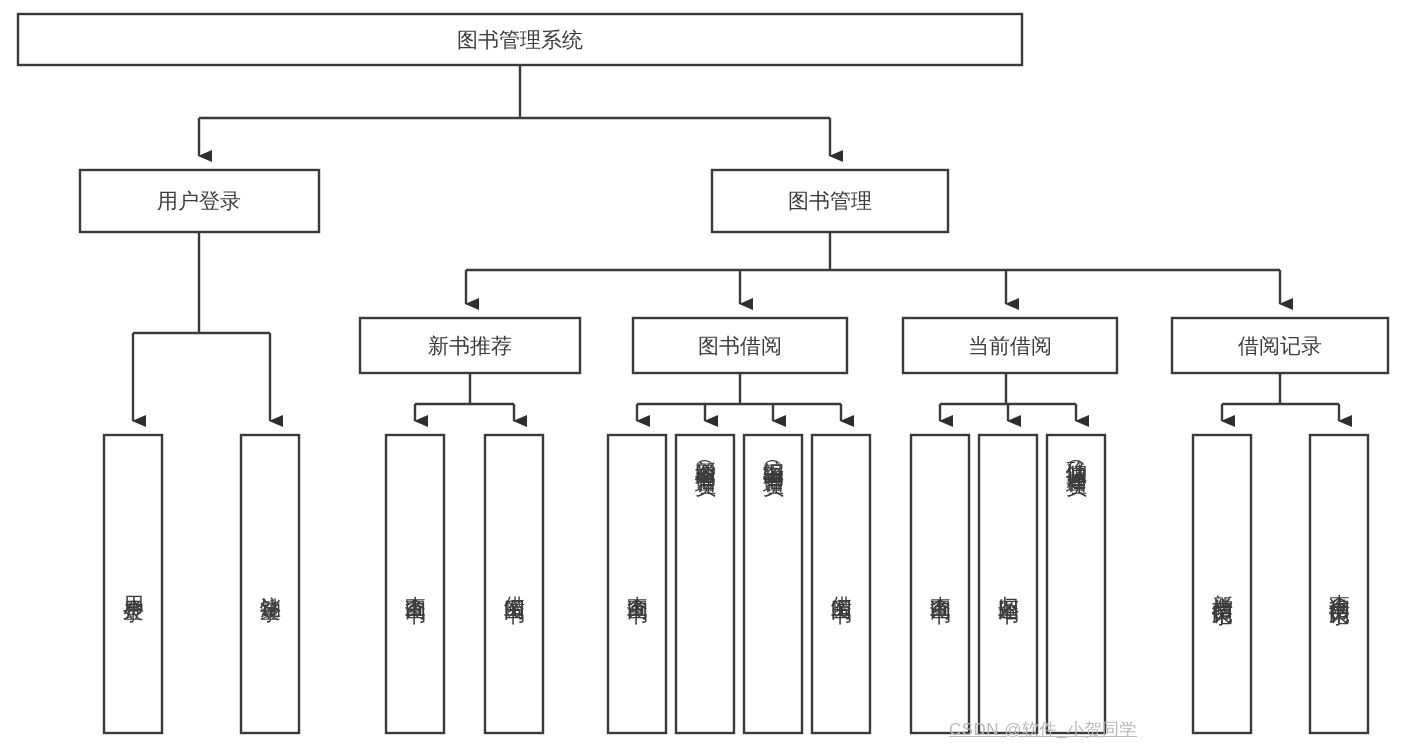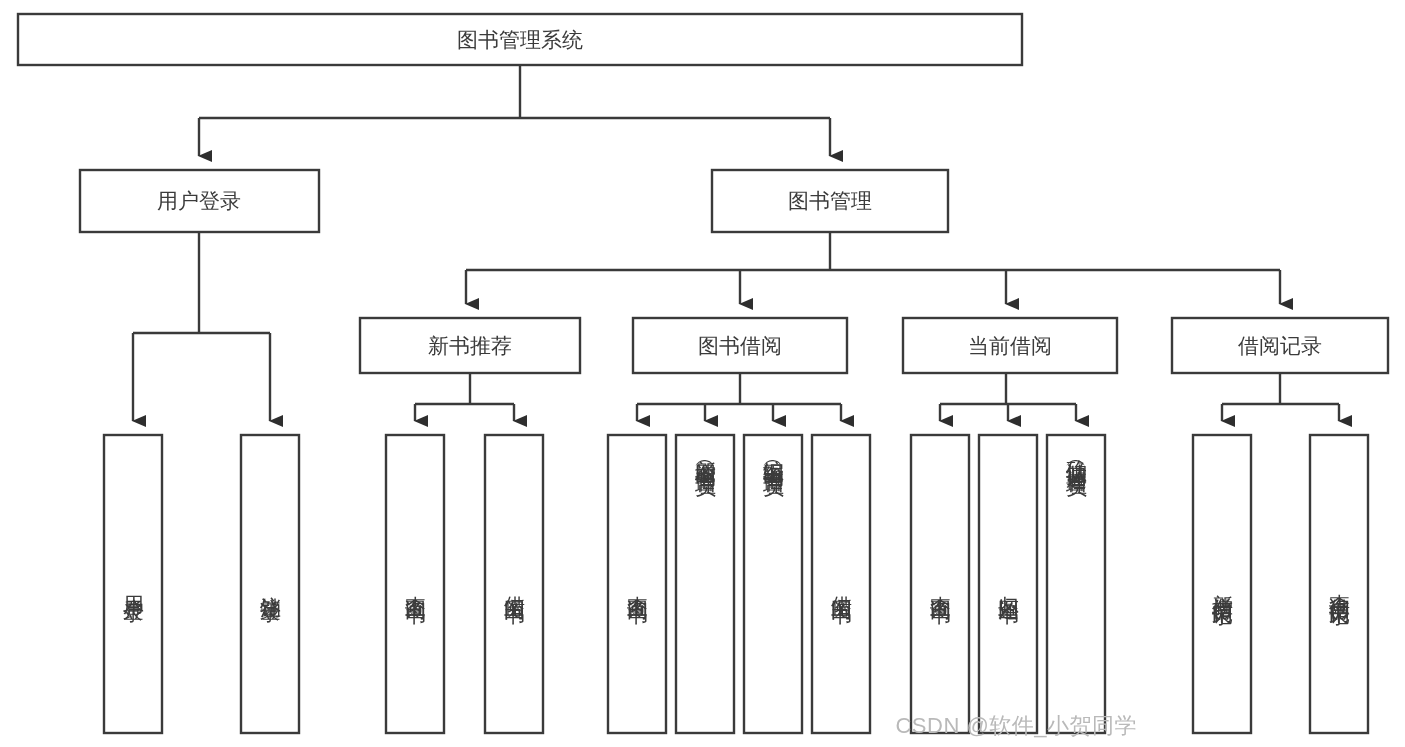--- a/index.html
+++ b/index.html
@@ -66,25 +66,26 @@
     letter-spacing: 2.5px;
     color: #3b3b3b;
     white-space: nowrap;
     text-align: center;
   }
   .watermark {
     position: absolute;
     right: 8px;
     bottom: 6px;
     font-family: "Liberation Sans", "DejaVu Sans", sans-serif;
-    font-size: 22px;
+    font-size: 17px;
     color: #b9b9b9;
     letter-spacing: 0.5px;
     white-space: nowrap;
     user-select: none;
+    text-decoration: underline;
   }
 </style>
 </head>
 <body>
 
 <div id="diagram-root">
 
   <svg class="flow-svg" viewBox="0 0 1405 747">
     <defs>
       <marker id="arrow" viewBox="0 0 12 14" refX="6" refY="13" markerWidth="12" markerHeight="14" orient="auto-start-reverse" markerUnits="userSpaceOnUse">

